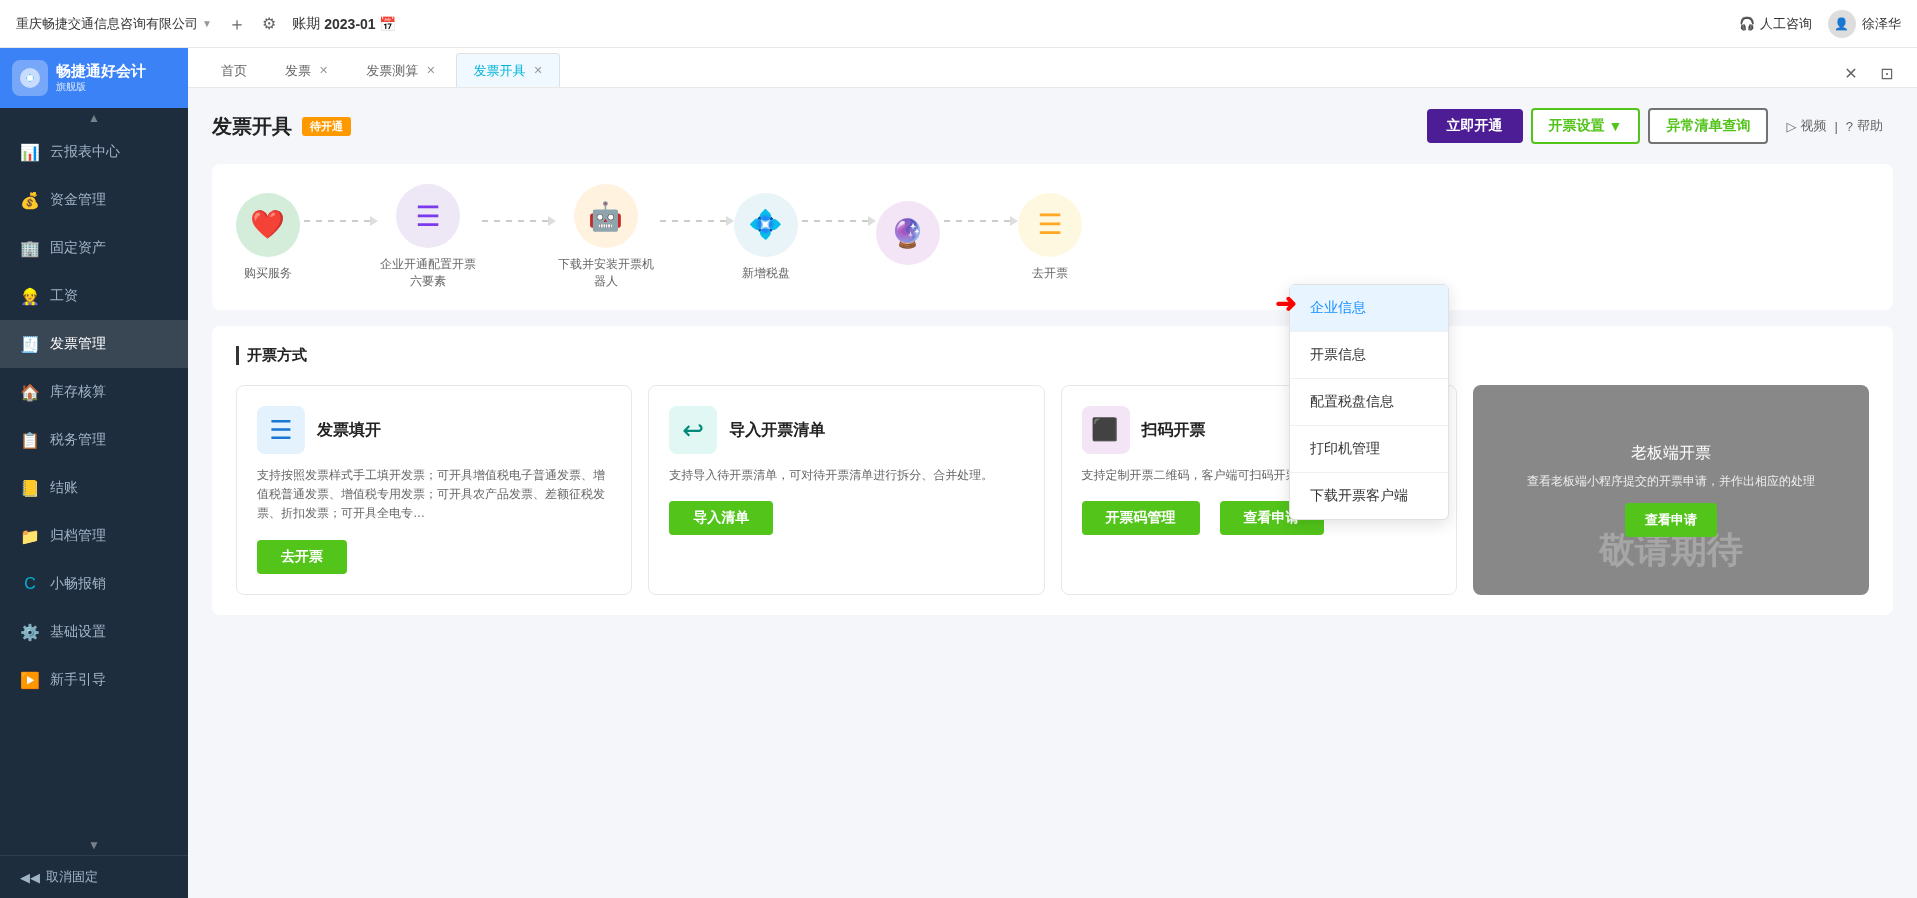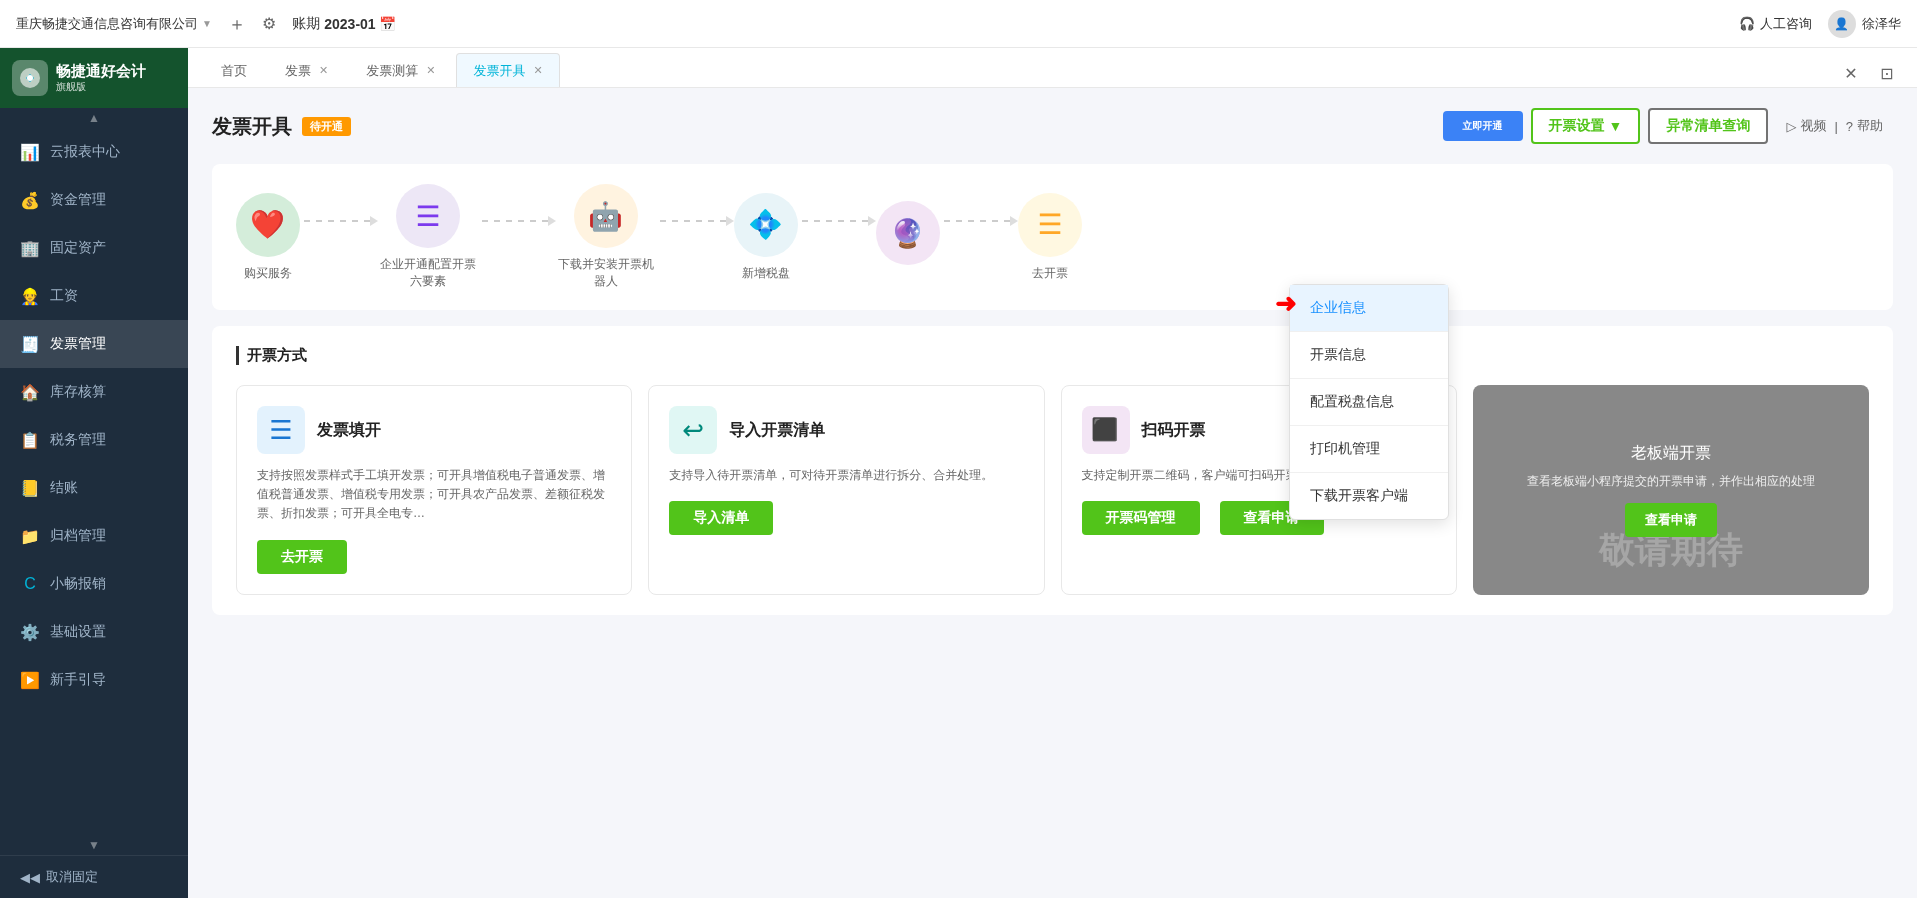--- a/index.html
+++ b/index.html
@@ -13,21 +13,21 @@
     .top-right { margin-left: auto; display: flex; align-items: center; gap: 16px; }
     .support-btn { display: flex; align-items: center; gap: 4px; color: #333; font-size: 13px; cursor: pointer; }
     .user-info { display: flex; align-items: center; gap: 6px; color: #333; font-size: 13px; cursor: pointer; }
     .avatar-circle { width: 28px; height: 28px; border-radius: 50%; background: #ddd; display: flex; align-items: center; justify-content: center; color: #999; font-size: 12px; }
 
     
     .main-layout { display: flex; flex: 1; overflow: hidden; }
 
     
     .sidebar { width: 188px; background: #1e2d3d; flex-shrink: 0; display: flex; flex-direction: column; }
-    .logo-area { height: 60px; background: #14532d; display: flex; align-items: center; padding: 0 12px; gap: 8px; flex-shrink: 0; }
+    .logo-area { height: 60px; background: #3b82f6; display: flex; align-items: center; padding: 0 12px; gap: 8px; flex-shrink: 0; }
     .logo-icon { width: 36px; height: 36px; background: rgba(255,255,255,0.3); border-radius: 8px; display: flex; align-items: center; justify-content: center; }
     .logo-text { color: #fff; font-size: 15px; font-weight: bold; line-height: 1.2; }
     .logo-sub { color: rgba(255,255,255,0.8); font-size: 10px; }
     .sidebar-scroll { flex: 1; overflow-y: auto; overflow-x: hidden; }
     .sidebar-scroll::-webkit-scrollbar { width: 4px; }
     .sidebar-scroll::-webkit-scrollbar-thumb { background: rgba(255,255,255,0.2); border-radius: 2px; }
     .sidebar-item { display: flex; align-items: center; gap: 10px; padding: 14px 20px; color: #a0b4c8; cursor: pointer; transition: background 0.2s; font-size: 14px; }
     .sidebar-item.active { background: rgba(255,255,255,0.12); color: #fff; }
     .sidebar-item .si-icon { width: 20px; height: 20px; display: flex; align-items: center; justify-content: center; font-size: 16px; flex-shrink: 0; }
     .sidebar-item .si-label { font-size: 14px; }
@@ -44,21 +44,21 @@
 
     
     .page-content { flex: 1; overflow-y: auto; padding: 20px 24px; position: relative; }
 
     
     .page-header { display: flex; align-items: center; justify-content: space-between; margin-bottom: 20px; }
     .page-title-area { display: flex; align-items: center; gap: 10px; }
     .page-title { font-size: 20px; font-weight: bold; color: #222; }
     .status-badge { background: #f90; color: #fff; font-size: 11px; padding: 2px 8px; border-radius: 3px; font-weight: bold; }
     .header-actions { display: flex; align-items: center; gap: 8px; }
-    .btn-primary { background: #3b82f6; color: #fff; border: none; padding: 8px 20px; border-radius: 4px; font-size: 10px; cursor: pointer; font-weight: bold; }
+    .btn-primary { background: #4c1d95; color: #fff; border: none; padding: 8px 20px; border-radius: 4px; font-size: 14px; cursor: pointer; font-weight: bold; }
     .btn-settings { background: #fff; color: #52c41a; border: 2px solid #52c41a; padding: 7px 16px; border-radius: 4px; font-size: 14px; cursor: pointer; display: flex; align-items: center; gap: 4px; font-weight: bold; }
     .btn-query { background: #fff; color: #52c41a; border: 2px solid #737373; padding: 7px 16px; border-radius: 4px; font-size: 14px; cursor: pointer; font-weight: bold; }
     .btn-video { background: transparent; color: #666; border: none; padding: 7px 10px; border-radius: 4px; font-size: 13px; cursor: pointer; display: flex; align-items: center; gap: 4px; }
 
     
     .section { background: #fff; border-radius: 8px; padding: 20px 24px; margin-bottom: 16px; }
     .section-title { font-size: 15px; font-weight: bold; color: #222; margin-bottom: 20px; padding-left: 8px; border-left: 3px solid #333; }
 
     
     .flow-steps { display: flex; align-items: center; gap: 0; }

